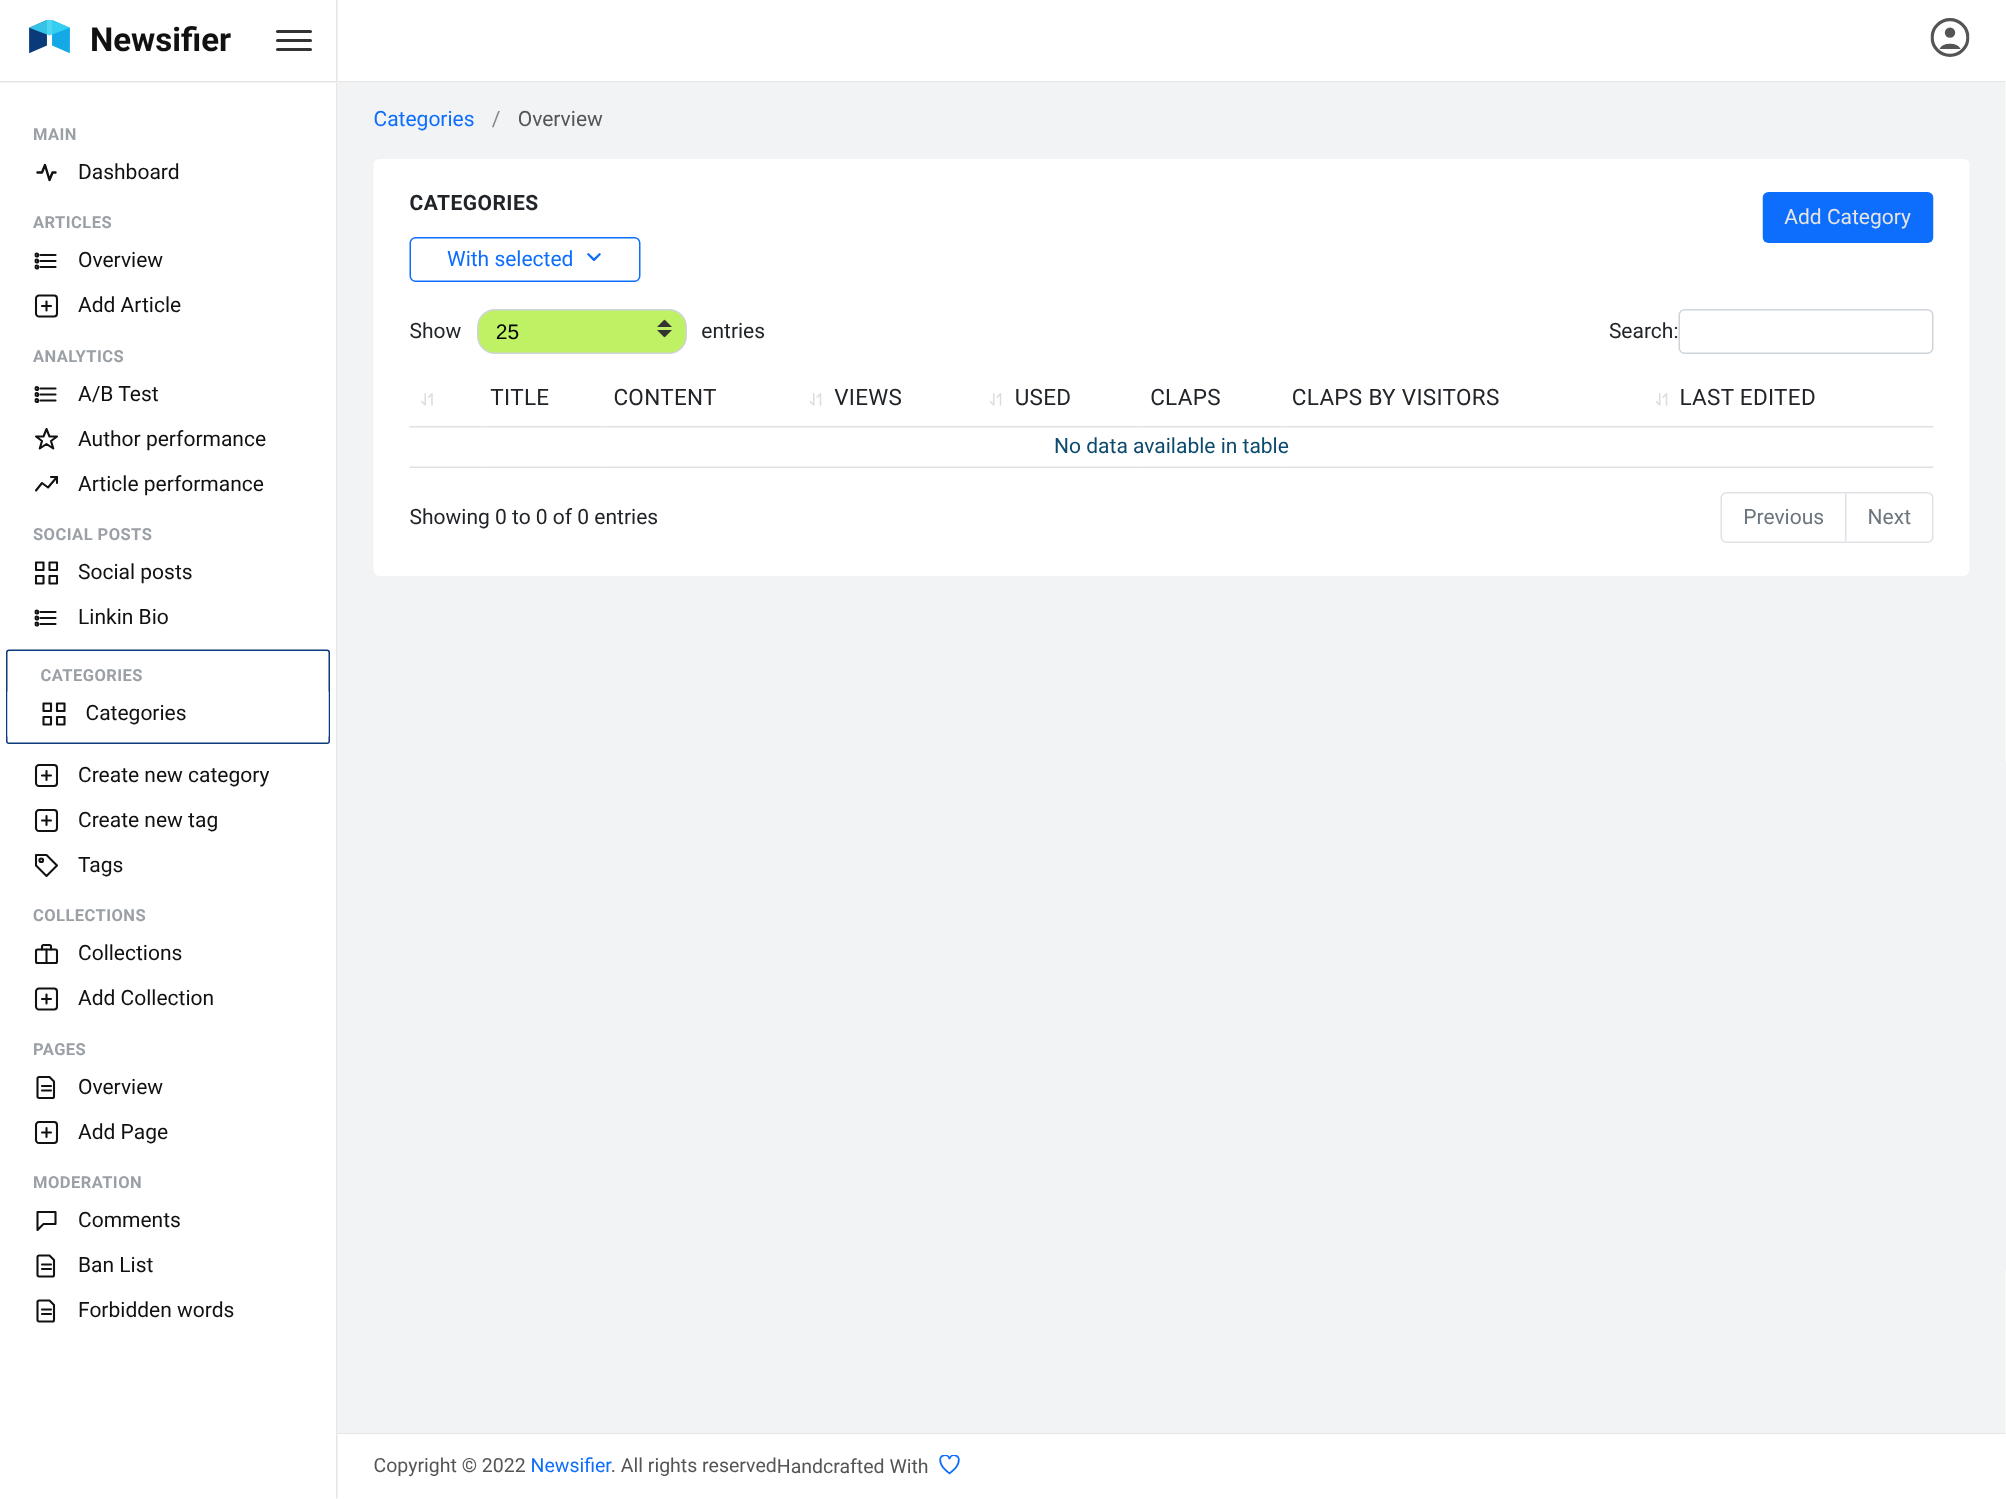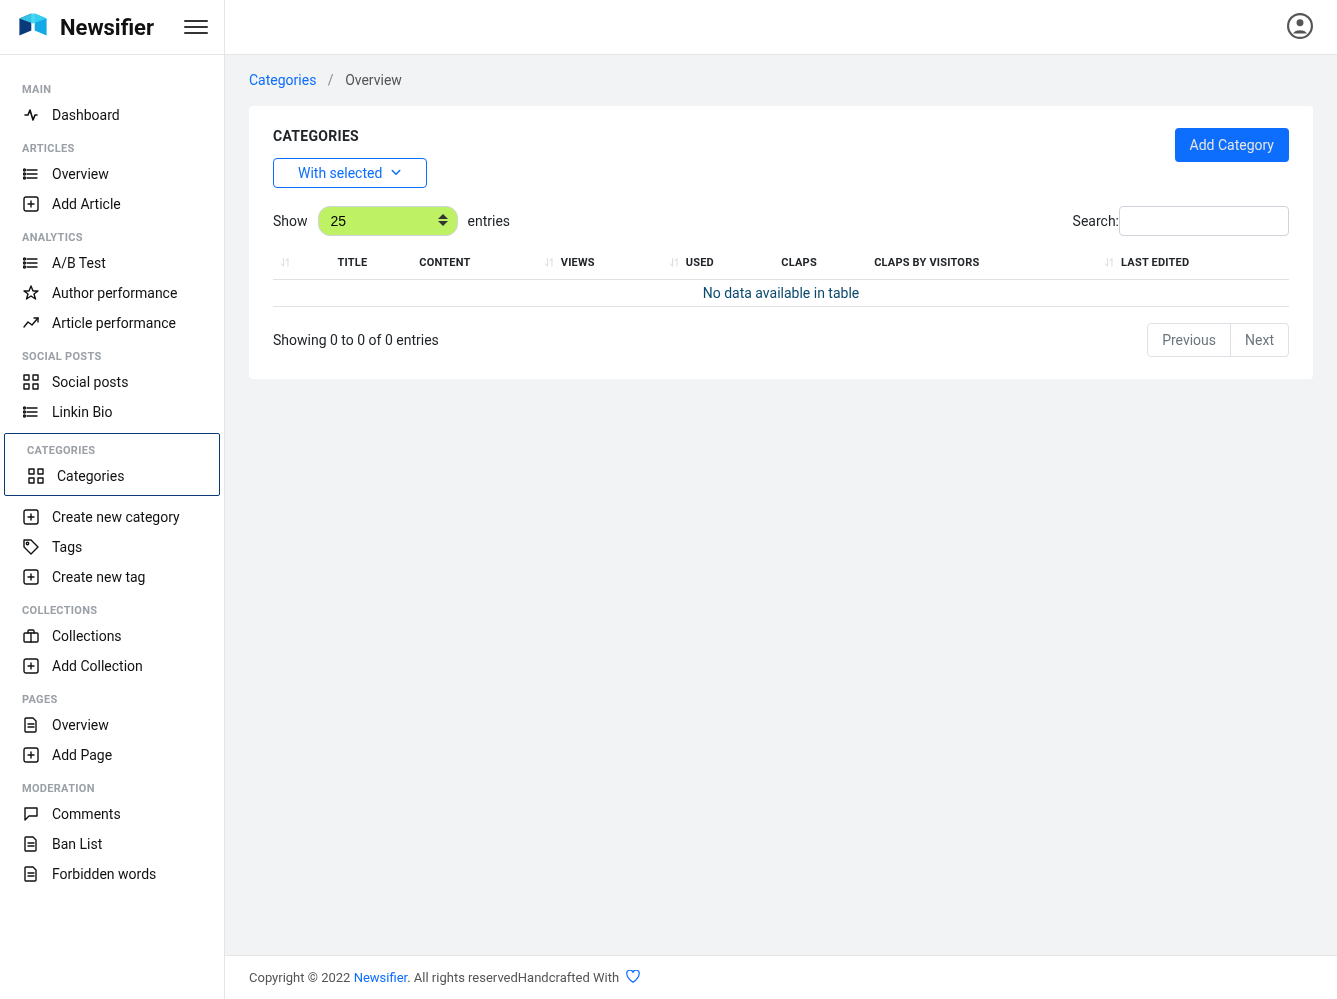--- a/index.html
+++ b/index.html
@@ -53,21 +53,21 @@
 
   .table-controls{display:flex;align-items:center;justify-content:space-between;margin-top:18px;margin-bottom:10px;}
   .show-entries{display:flex;align-items:center;gap:10px;}
   .select-box{position:relative;}
   .select-box select{appearance:none;-webkit-appearance:none;border:1px solid #ced4da;border-radius:12px;padding:6px 32px 6px 12px;font-size:14px;background:#bef264;min-width:140px;}
   .select-caret{position:absolute;right:10px;top:50%;transform:translateY(-50%);pointer-events:none;}
   .search-box{display:flex;align-items:center;gap:0;}
   .search-box input{border:1px solid #ced4da;border-radius:4px;padding:6px 10px;width:170px;font-size:14px;}
 
   table.data{width:100%;border-collapse:collapse;}
-  table.data thead th{border-bottom:1px solid #dee2e6;padding:10px 6px;font-weight:700;font-size:11px;letter-spacing:.2px;text-align:right;color:#212529;}
+  table.data thead th{border-bottom:1px solid #dee2e6;padding:10px 6px;font-weight:400;font-size:15px;letter-spacing:.2px;text-align:right;color:#212529;}
   .th-wrap{display:flex;align-items:center;gap:6px;}
   .sort-ic{width:12px;height:12px;opacity:.28;}
   table.data tbody td{padding:5px 6px;text-align:center;border-bottom:1px solid #dee2e6;color:#0c4a6e;}
 
   .table-foot{display:flex;align-items:center;justify-content:space-between;margin-top:16px;}
   .pager{display:flex;border:1px solid #dee2e6;border-radius:4px;overflow:hidden;}
   .pager a{padding:8px 14px;color:#6c757d;cursor:pointer;}
   .pager a + a{border-left:1px solid #dee2e6;}
 
   
@@ -247,32 +247,32 @@
       <span class="nicon">
         <svg viewBox="0 0 16 16" fill="none" stroke="#111" stroke-width="1.4" stroke-linecap="round" stroke-linejoin="round">
           <use href="#ic-plus-square"></use>
         </svg>
       </span>
       <span>Create new category</span>
     </div>
     <div class="nav-item">
       <span class="nicon">
         <svg viewBox="0 0 16 16" fill="none" stroke="#111" stroke-width="1.4" stroke-linecap="round" stroke-linejoin="round">
+          <use href="#ic-plus-square"></use>
+        </svg>
+      </span>
+      <span>Create new tag</span>
+    </div>
+    <div class="nav-item">
+      <span class="nicon">
+        <svg viewBox="0 0 16 16" fill="none" stroke="#111" stroke-width="1.4" stroke-linecap="round" stroke-linejoin="round">
           <use href="#ic-tag"></use>
         </svg>
       </span>
       <span>Tags</span>
-    </div>
-    <div class="nav-item">
-      <span class="nicon">
-        <svg viewBox="0 0 16 16" fill="none" stroke="#111" stroke-width="1.4" stroke-linecap="round" stroke-linejoin="round">
-          <use href="#ic-plus-square"></use>
-        </svg>
-      </span>
-      <span>Create new tag</span>
     </div>
     <div class="nav-section-title">COLLECTIONS</div>
     <div class="nav-item">
       <span class="nicon">
         <svg viewBox="0 0 16 16" fill="none" stroke="#111" stroke-width="1.4" stroke-linecap="round" stroke-linejoin="round">
           <use href="#ic-briefcase"></use>
         </svg>
       </span>
       <span>Collections</span>
     </div>

